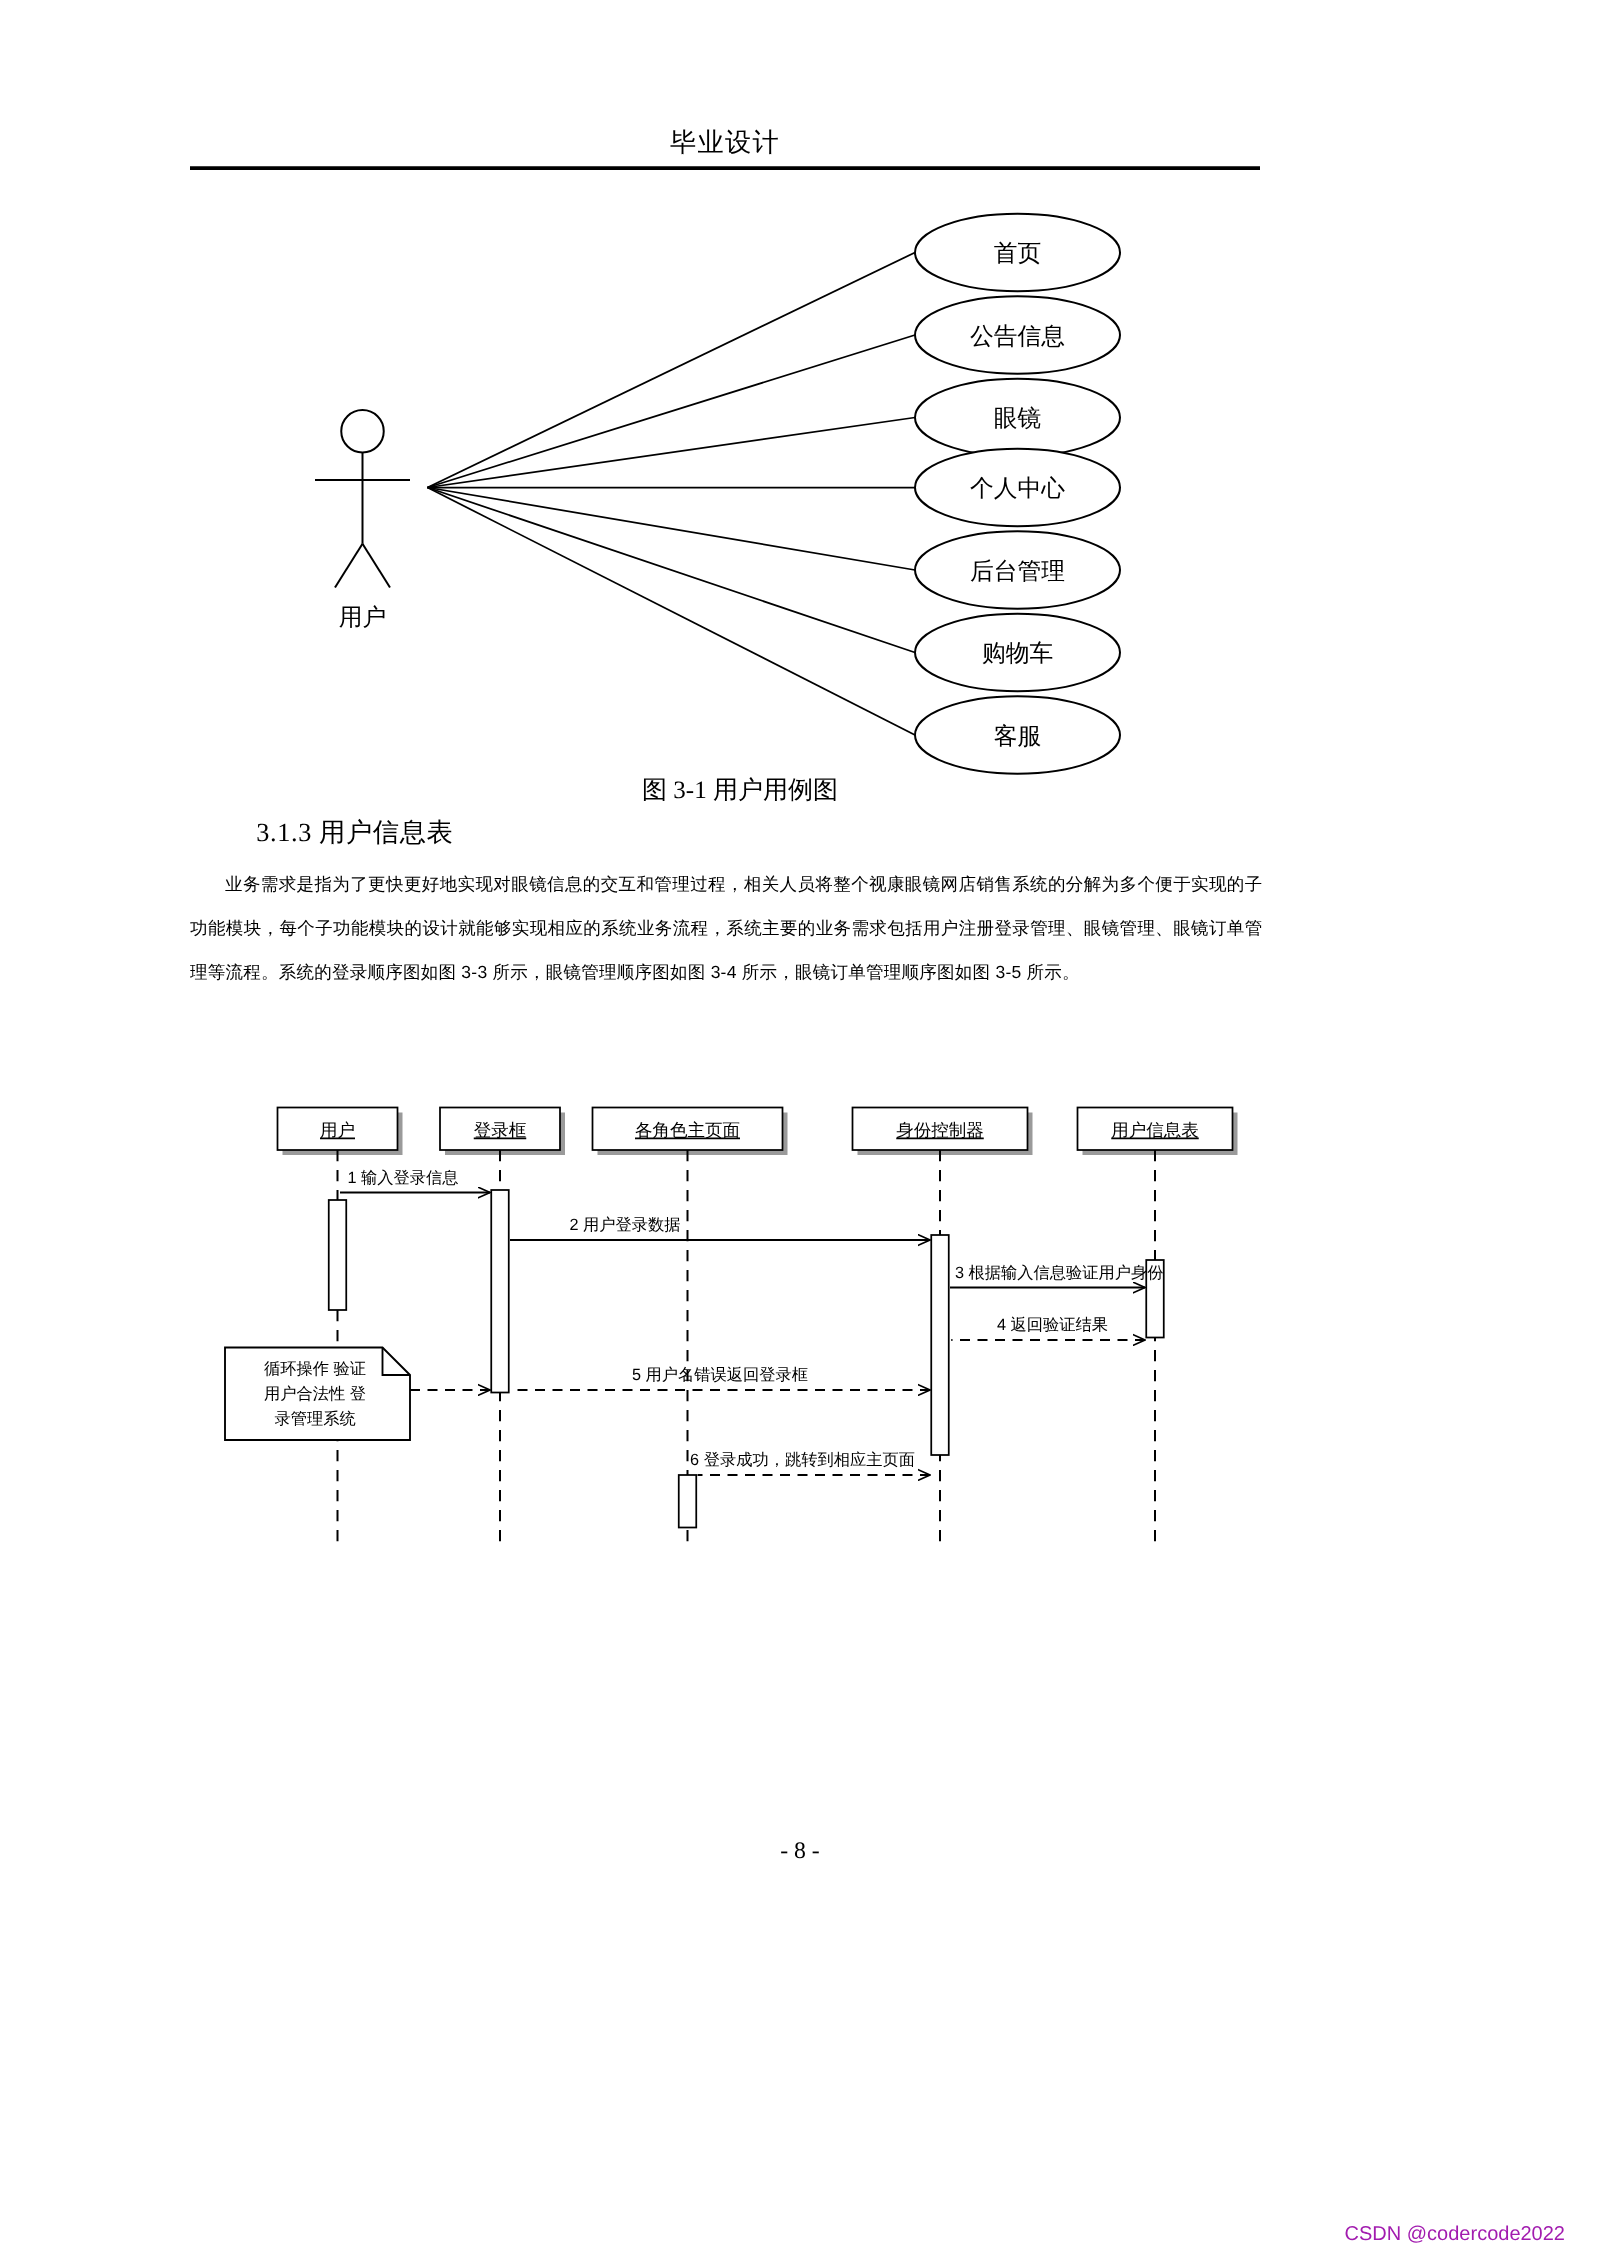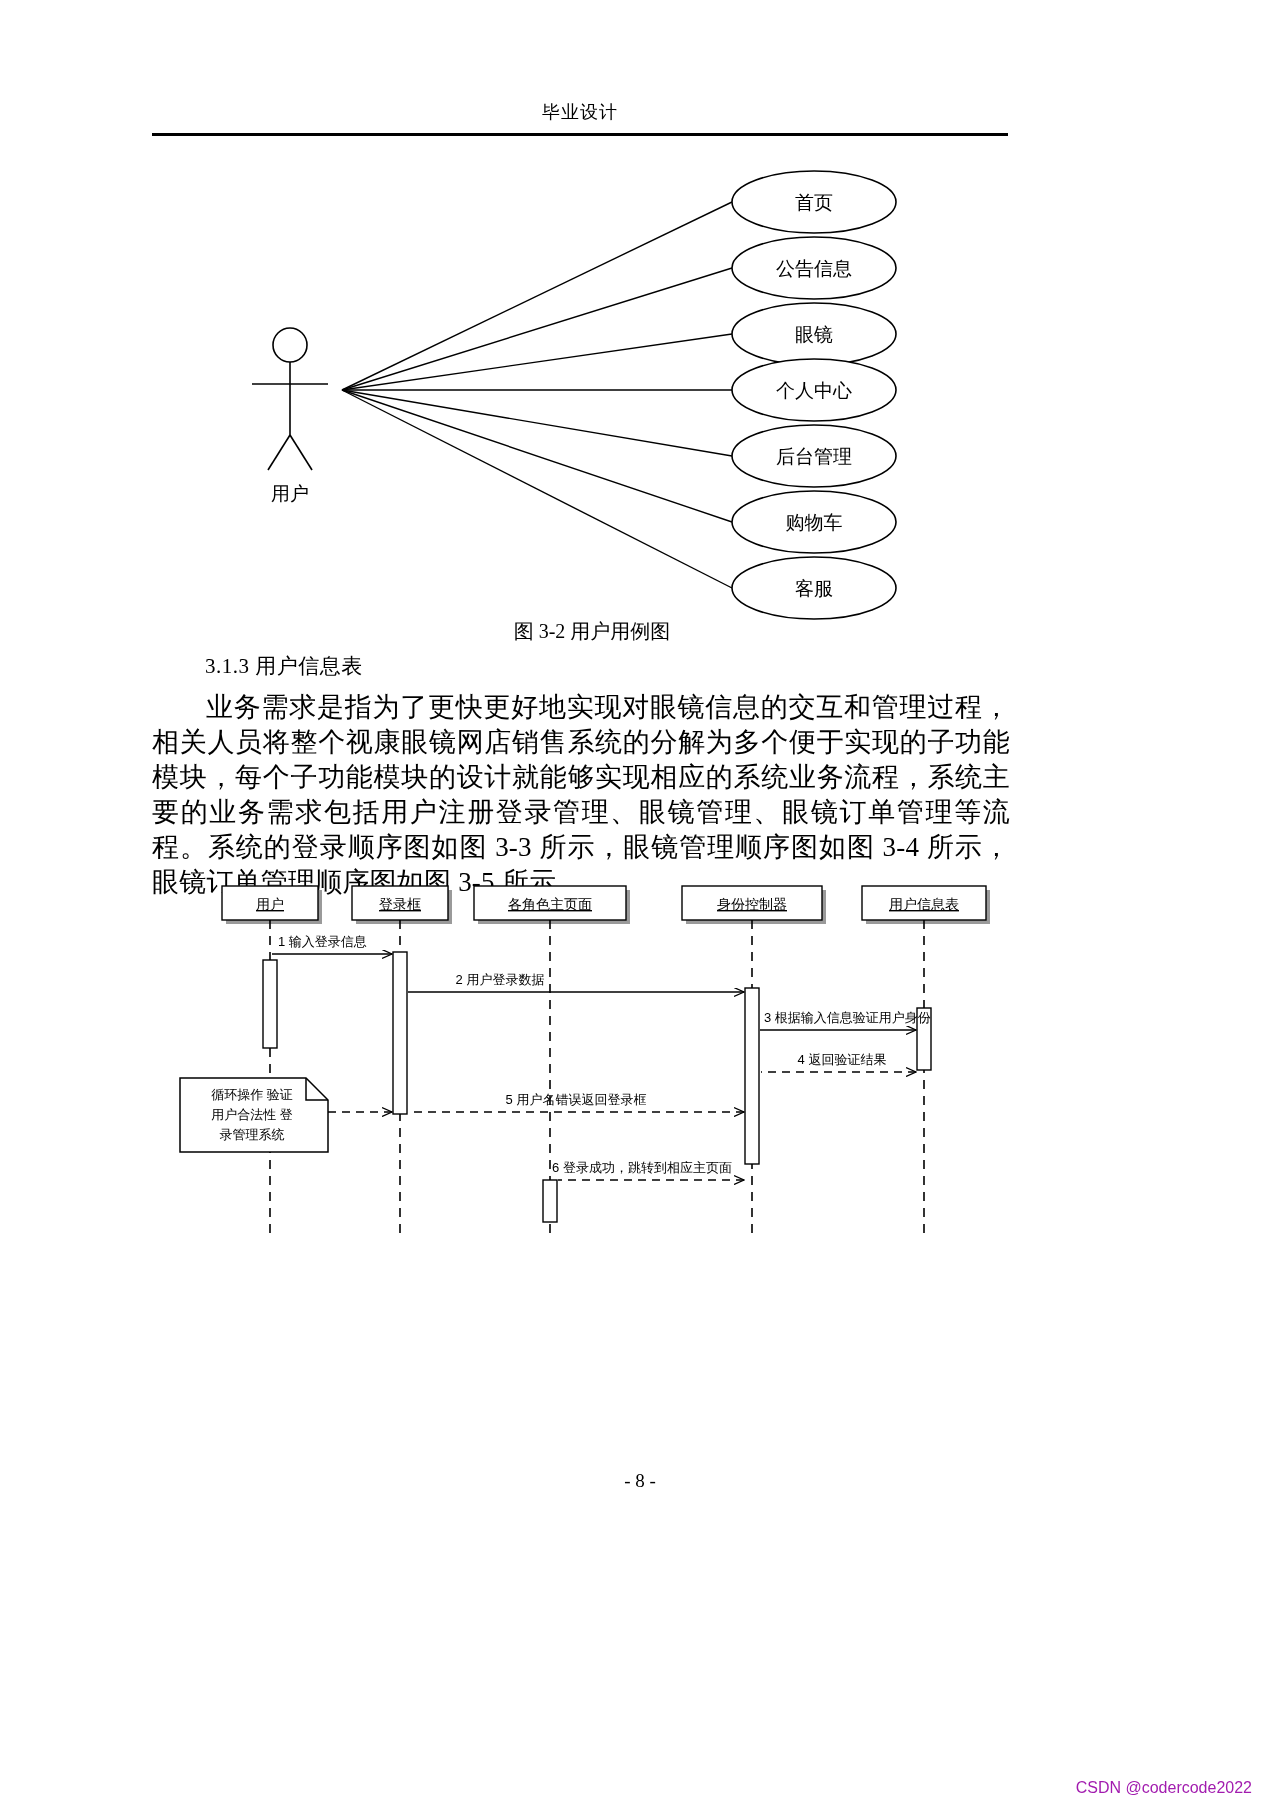--- a/index.html
+++ b/index.html
@@ -8,42 +8,42 @@
     background:#ffffff;
     font-family:"Liberation Serif","DejaVu Serif",serif;
     color:#000;
     position:relative;
     overflow:hidden;
   }
   .page{position:absolute;left:0;top:0;width:1280px;height:1811px;}
 
   
   .hdr{position:absolute;left:152px;top:100px;width:856px;text-align:center;}
-  .hdr-title{font-size:18px;letter-spacing:1px;font-family:"Liberation Serif",serif;}
+  .hdr-title{font-size:21px;letter-spacing:1px;font-family:"Liberation Serif",serif;}
   .hdr-rule{position:absolute;left:152px;top:133px;width:856px;height:0;
             border-top:3px solid #000;}
 
   
   .ucd{position:absolute;left:152px;top:150px;width:880px;height:480px;}
   .ucd svg{display:block;}
   .ell-label{font-family:"Liberation Sans","DejaVu Sans",sans-serif;font-size:19px;}
   .actor-label{font-family:"Liberation Sans","DejaVu Sans",sans-serif;font-size:19px;}
 
   
   .fig-cap{position:absolute;width:880px;text-align:center;font-size:20px;
            font-family:"Liberation Serif",serif;}
   .cap1{left:152px;top:618px;}
   .cap2{left:152px;top:1250px;}
 
   .h3{position:absolute;left:205px;top:652px;font-size:21px;
       font-family:"Liberation Serif",serif;letter-spacing:0.5px;}
 
   .body{position:absolute;left:152px;top:690px;width:858px;
-        font-size:27px;line-height:35px;text-align:justify;
-        font-family:Liberation Serif, serif;}
+        font-size:14px;line-height:35px;text-align:justify;
+        font-family:Liberation Sans, sans-serif;}
   .body p{margin:0;text-indent:2em;letter-spacing:0.2px;}
 
   
   .seq{position:absolute;left:152px;top:880px;width:880px;height:370px;}
   .seq svg{display:block;}
   .seq-txt{font-family:"Liberation Sans","DejaVu Sans",sans-serif;font-size:13px;}
   .seq-hdr{font-family:"Liberation Sans","DejaVu Sans",sans-serif;font-size:14px;}
 
   
   .pgnum{position:absolute;left:0;top:1470px;width:1280px;text-align:center;
@@ -99,21 +99,21 @@
         <text x="662" y="247">个人中心</text>
         <text x="662" y="313">后台管理</text>
         <text x="662" y="379">购物车</text>
         <text x="662" y="445">客服</text>
       </g>
 
       <text class="actor-label" x="138" y="350" text-anchor="middle" fill="#000">用户</text>
     </svg>
   </div>
 
-  <div class="fig-cap cap1">图 3-2  用户用例图</div>
+  <div class="fig-cap cap1">图 3-1  用户用例图</div>
 
   <div class="h3">3.1.3 用户信息表</div>
 
   <div class="body">
     <p>业务需求是指为了更快更好地实现对眼镜信息的交互和管理过程，相关人员将整个视康眼镜网店销售系统的分解为多个便于实现的子功能模块，每个子功能模块的设计就能够实现相应的系统业务流程，系统主要的业务需求包括用户注册登录管理、眼镜管理、眼镜订单管理等流程。系统的登录顺序图如图 3-3 所示，眼镜管理顺序图如图 3-4 所示，眼镜订单管理顺序图如图 3-5 所示。</p>
   </div>
 
   <div class="seq">
     <svg width="880" height="370" viewBox="0 0 880 370" xmlns="http://www.w3.org/2000/svg">
 

